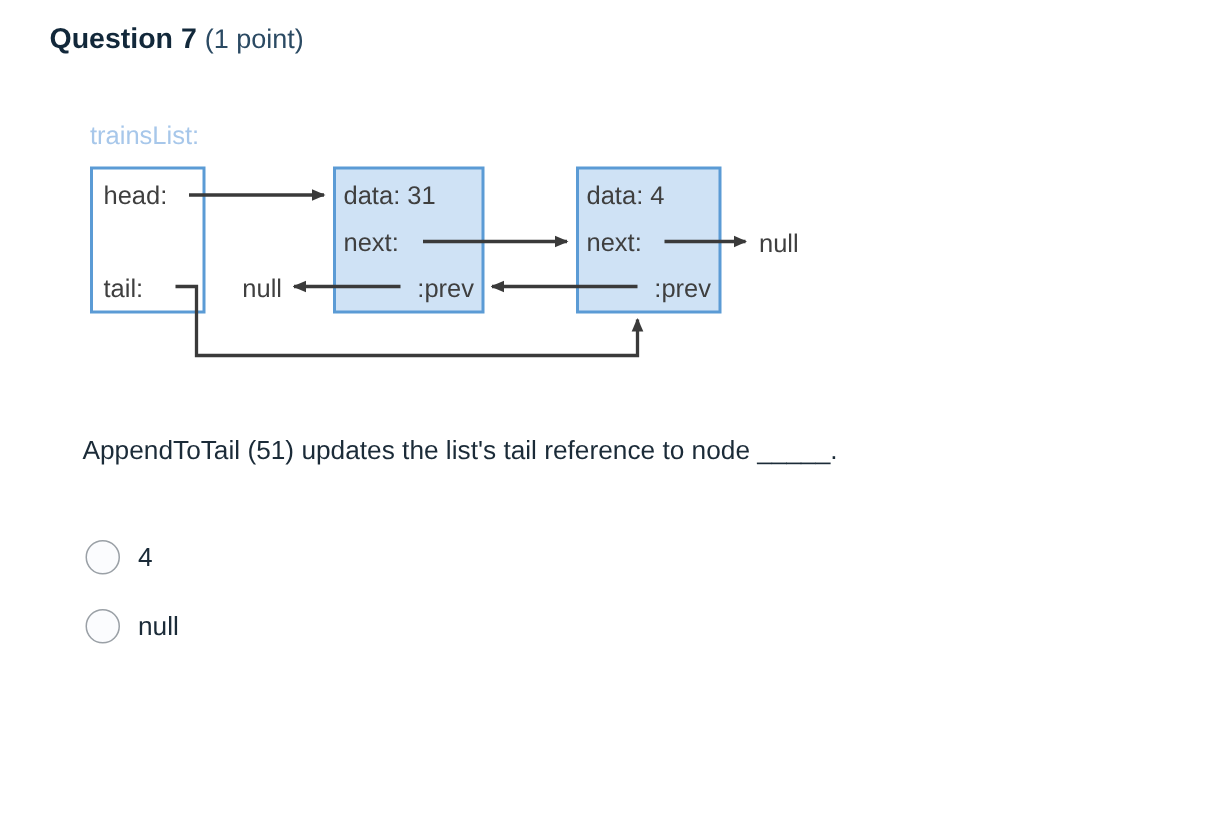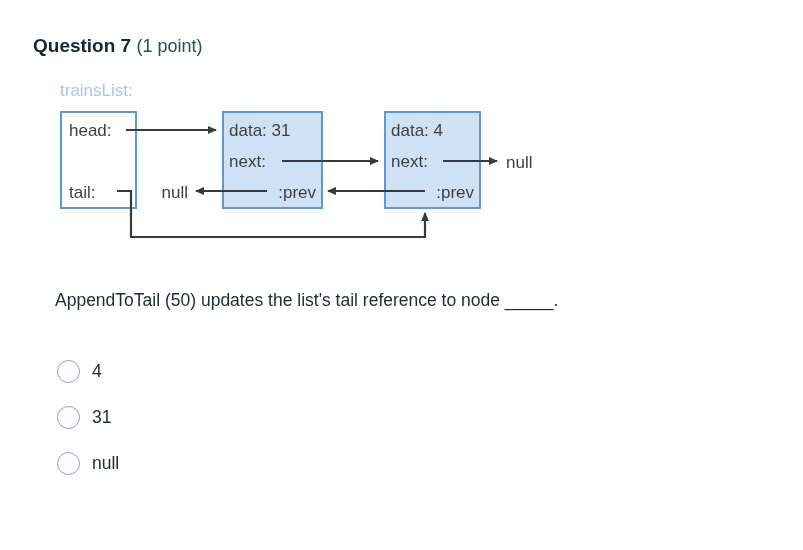--- a/index.html
+++ b/index.html
@@ -14,21 +14,21 @@
     font-family: "Liberation Sans", sans-serif;
     color: #1f2a33;
     overflow: hidden;
     position: relative;
   }
 
   
   #question-header {
     position: absolute;
     left: 33px;
-    top: 34px;
+    top: 14px;
     font-size: 19px;
     line-height: 24px;
     white-space: nowrap;
     text-align: right;
   }
   #question-header .q-label {
     font-weight: bold;
     color: #12283a;
     font-size: 19px;
   }
@@ -132,28 +132,24 @@
     <text x="391" y="167" font-family="Liberation Sans, sans-serif" font-size="17" fill="#3f3f3f">next:</text>
     <text x="474" y="198" font-family="Liberation Sans, sans-serif" font-size="17" fill="#3f3f3f" text-anchor="end">:prev</text>
 
     <line x1="443" y1="161" x2="497" y2="161" stroke="#3a3a3a" stroke-width="2.2" marker-end="url(#arrowR)"></line>
     <text x="506" y="168" font-family="Liberation Sans, sans-serif" font-size="17" fill="#3f3f3f">null</text>
 
     <line x1="425" y1="191" x2="328" y2="191" stroke="#3a3a3a" stroke-width="2.2" marker-end="url(#arrowR)"></line>
   </svg>
 </div>
 
-<div id="prompt-text">AppendToTail (50) updates the list's tail reference to node _____.</div>
+<div id="prompt-text">AppendToTail (51) updates the list's tail reference to node _____.</div>
 
 <div id="answer-options">
   <label class="answer-option">
     <span class="radio-circle"></span>
     <span class="answer-label">4</span>
   </label>
   <label class="answer-option">
     <span class="radio-circle"></span>
-    <span class="answer-label">31</span>
-  </label>
-  <label class="answer-option">
-    <span class="radio-circle"></span>
     <span class="answer-label">null</span>
   </label>
 </div>
 
 </body></html>

